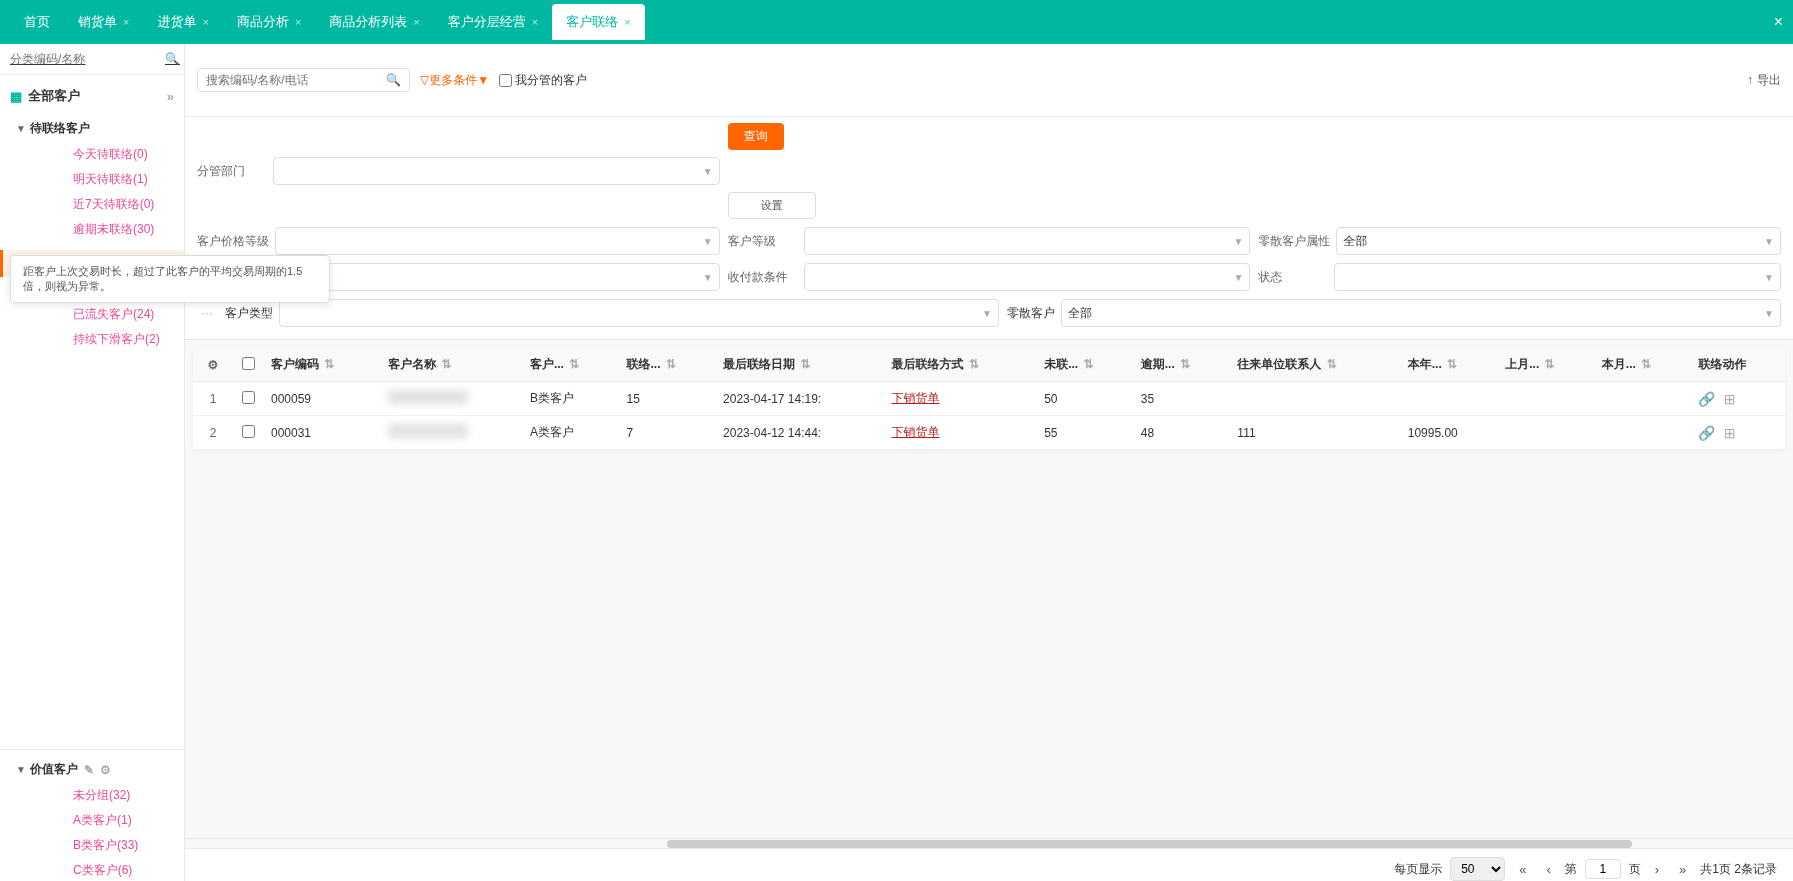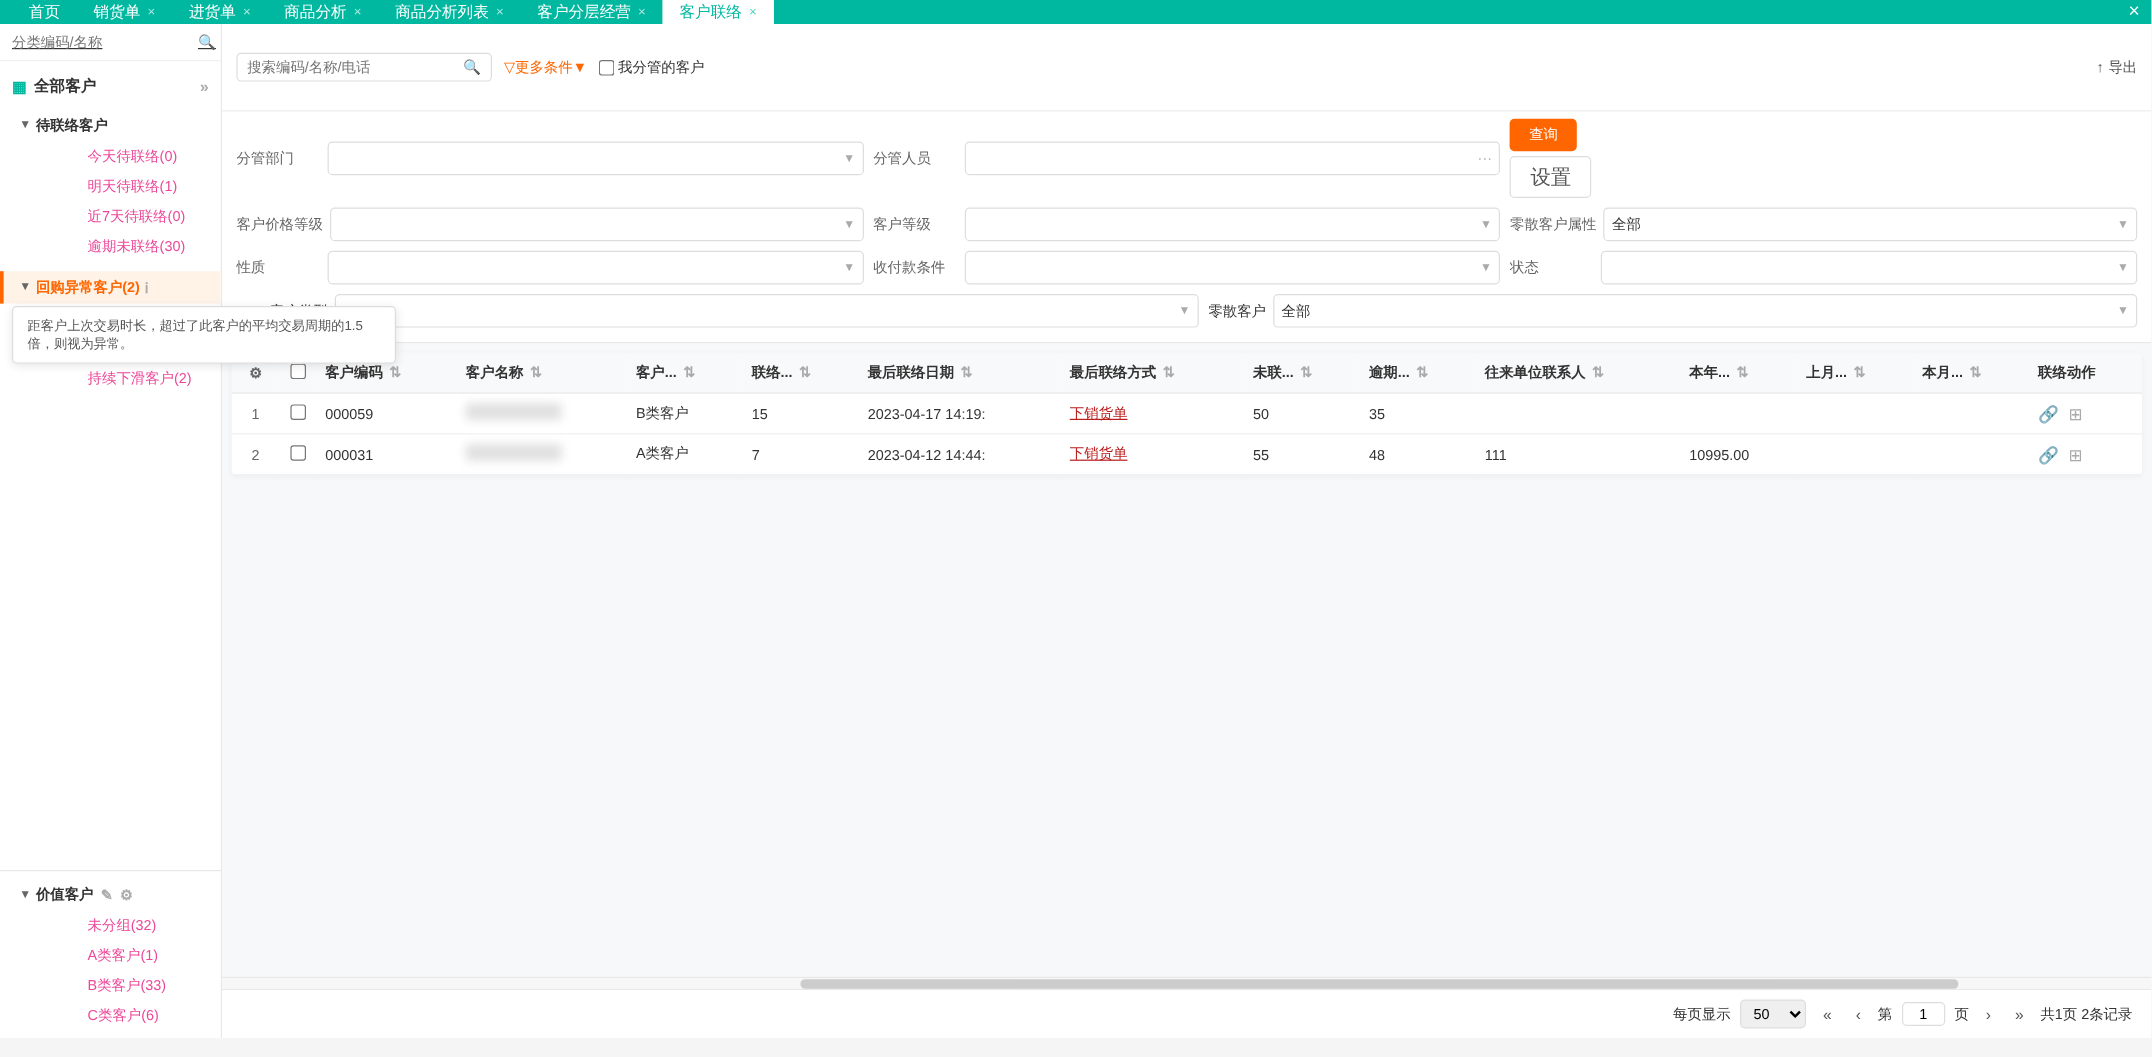--- a/index.html
+++ b/index.html
@@ -1,21 +1,21 @@
 <!DOCTYPE html>
 <html><head>
   <meta charset="utf-8">
   <style>
     * { box-sizing: border-box; margin: 0; padding: 0; }
     body { font-family: 'Microsoft YaHei', Arial, sans-serif; font-size: 12px; background: #f5f5f5; color: #333; overflow: hidden; }
 
     
     .top-nav {
       display: flex; align-items: center;
-      background: #00b8a0; height: 20px; padding: 0 10px;
+      background: #00b8a0; height: 44px; padding: 0 10px;
       position: relative;
     }
     .top-nav .nav-item {
       color: #fff; padding: 0 14px; height: 36px; display: flex; align-items: center;
       cursor: pointer; font-size: 13px; white-space: nowrap;
     }
     .top-nav .nav-item.active {
       background: #fff; color: #00b8a0; border-radius: 4px 4px 0 0;
     }
     .top-nav .nav-item .close-x {
@@ -125,21 +125,21 @@
       flex: 1; border: 1px solid #ddd; border-radius: 4px;
       padding: 4px 6px; font-size: 12px; background: #fff;
       min-height: 28px; display: flex; align-items: center;
     }
     .btn-query {
       background: #f60; color: #fff; border: none; border-radius: 4px;
       padding: 5px 16px; cursor: pointer; font-size: 12px;
     }
     .btn-settings {
       background: #fff; color: #555; border: 1px solid #ddd; border-radius: 4px;
-      padding: 5px 16px; cursor: pointer; font-size: 17px;
+      padding: 5px 32px; cursor: pointer; font-size: 11px; margin-top: 38px;
     }
 
     
     .filter-more-row {
       display: flex; align-items: center; gap: 8px; margin-bottom: 6px;
     }
     .filter-more-cell {
       flex: 1; display: flex; align-items: center; gap: 6px;
     }
     .dots-btn { color: #aaa; cursor: pointer; padding: 0 4px; }
@@ -343,27 +343,20 @@
     </div>
 
     <div class="advanced-filter">
 
       <div class="filter-row">
         <div class="filter-cell">
           <label>分管部门</label>
           <div class="filter-select">
             <span></span>
             <span class="chev">▼</span>
-          </div>
-        </div>
-        <div class="filter-cell">
-          <label>分管人员</label>
-          <div class="filter-select" style="min-width: 60px;">
-            <span></span>
-            <span style="color:#aaa;">···</span>
           </div>
         </div>
         <div style="display:flex; align-items:flex-start; flex-direction:column; gap:4px; justify-content:flex-end;">
           <button class="btn-query">查询</button>
           <button class="btn-settings">设置</button>
         </div>
       </div>
 
       <div class="filter-row" style="grid-template-columns: repeat(3, 1fr);">
         <div class="filter-cell">

